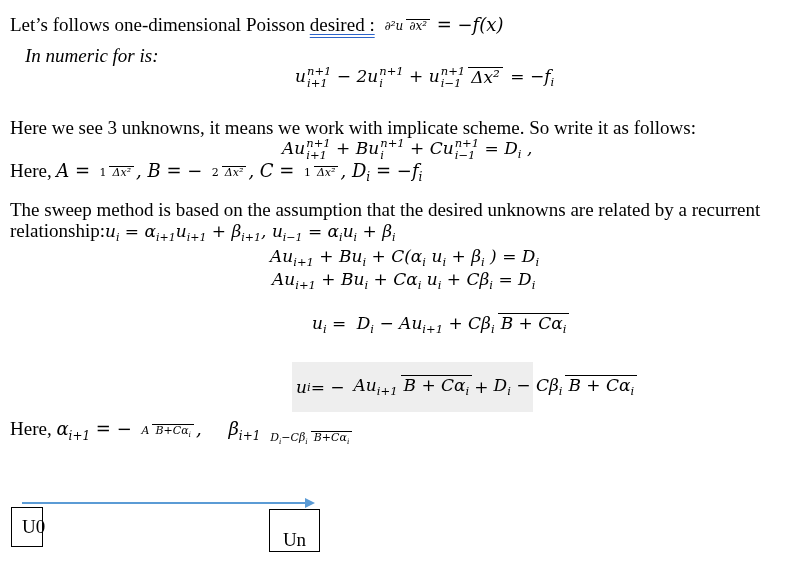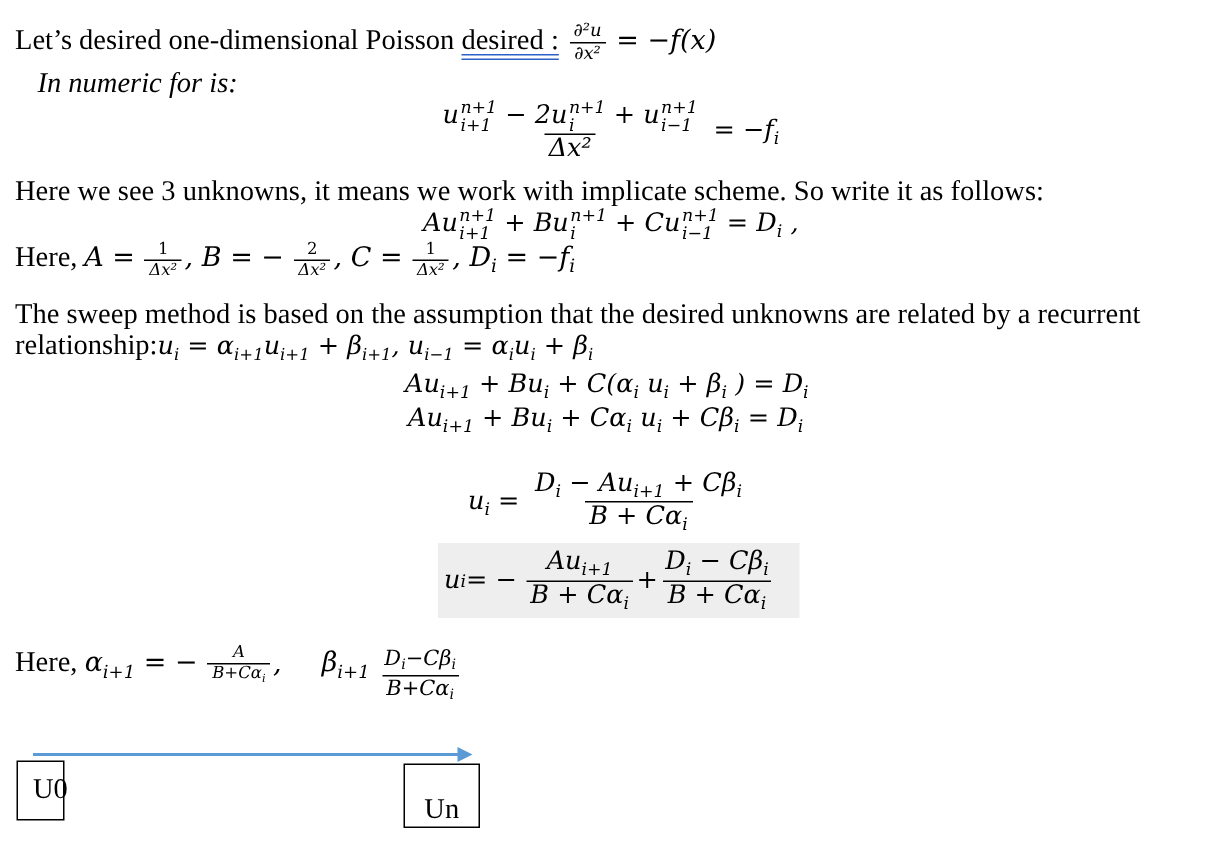--- a/index.html
+++ b/index.html
@@ -15,21 +15,21 @@
       font-family: "Liberation Serif", serif;
       color: #000000;
       font-size: 19px;
     }
     .abs { position: absolute; white-space: nowrap; }
     .text { font-family: "Liberation Serif", serif; font-size: 19px; line-height: 22px; }
     .math { font-family: "DejaVu Serif", serif; font-style: italic; }
     .mrm  { font-family: "DejaVu Serif", serif; font-style: normal; }
     .frac {
       display: inline-flex;
-      flex-direction: column;
+      flex-direction: row;
       align-items: center;
       vertical-align: middle;
       margin: 0 2px;
     }
     .frac .num { padding: 0 3px; line-height: 1.15; }
     .frac .den { padding: 0 3px; line-height: 1.15; border-top: 1px solid #000; }
     .small { font-size: 11px; }
     .sub { font-size: 0.68em; vertical-align: -0.35em; }
     .supsub {
       display: inline-flex;
@@ -66,21 +66,21 @@
       width: 0; height: 0;
       border-top: 5px solid transparent;
       border-bottom: 5px solid transparent;
       border-left: 10px solid #5b9bd5;
     }
   </style>
 </head>
 <body>
 
 <div class="abs text" style="left:10px; top:14px;">
-  <span>Let’s desired one-dimensional Poisson </span><span class="underline-blue">desired :</span>
+  <span>Let’s follows one-dimensional Poisson </span><span class="underline-blue">desired :</span>
   <span class="frac math small" style="font-size:12px; vertical-align:middle;">
     <span class="num">∂²u</span>
     <span class="den">∂x²</span>
   </span>
   <span class="math" style="font-size:18px;text-align:center;">= −f(x)</span>
 </div>
 
 <div class="abs text" style="left:25px; top:45px;font-style:italic;">In numeric for is:</div>
 
 <div class="abs math" style="left:290px; top:66px; font-size:17px;">
@@ -168,21 +168,21 @@
 </div>
 
 <div class="abs" style="left:10px; top:416px;">
   <span class="text">Here,</span>
   <span class="math" style="font-size:18px;">α</span><span class="math sub" style="font-size:12px;">i+1</span><span class="math" style="font-size:18px;"> = −</span>
   <span class="frac math" style="font-size:11px;">
       <span class="num">A</span>
       <span class="den">B+Cα<span class="sub">i</span></span>
     </span><span class="math" style="font-size:18px; margin-right:22px;">,</span>
   <span class="math" style="font-size:18px;">β</span><span class="math sub" style="font-size:12px;">i+1</span>
-  <span class="frac math" style="font-size:14px;margin-top:15px;">
+  <span class="frac math" style="font-size:11px;margin-top:15px;">
       <span class="num">D<span class="sub">i</span>−Cβ<span class="sub">i</span></span>
       <span class="den">B+Cα<span class="sub">i</span></span>
     </span>
 </div>
 
 <div class="arrow-line" style="left:22px; top:502px; width:284px;"></div>
 <div class="arrow-head" style="left:305px; top:498px;"></div>
 
 <div class="box" style="left:11px; top:507px; width:32px; height:40px; justify-content:flex-start; padding-left:10px; box-sizing:border-box; align-items:flex-start; padding-top:8px;">
   <span>U0</span>

